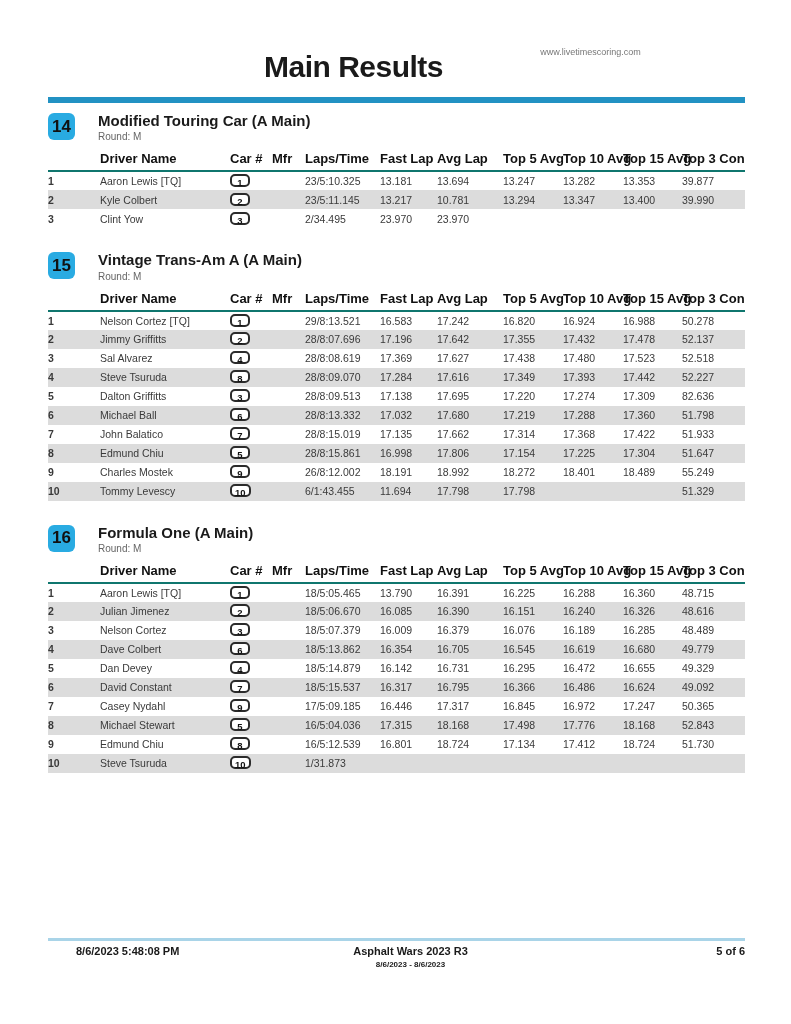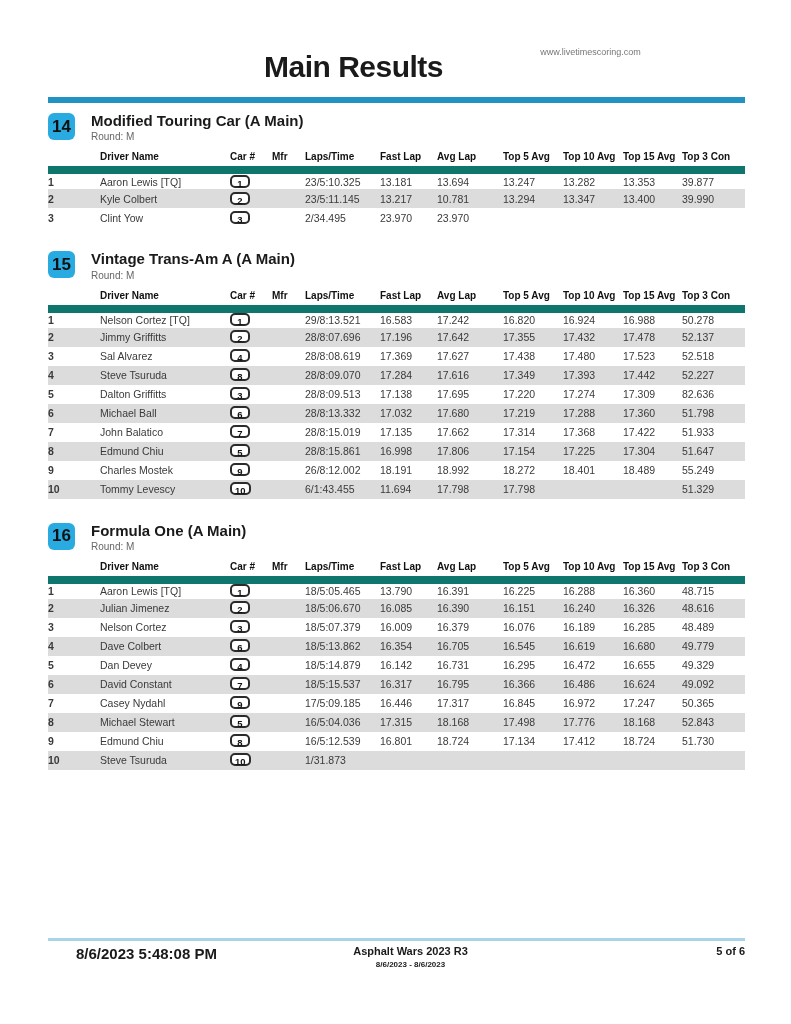--- a/index.html
+++ b/index.html
@@ -42,32 +42,32 @@
   .content { position: absolute; top: 112px; left: 48px; width: 697px; }
   .section { margin-bottom: 23px; }
   .section-head { display: flex; align-items: flex-start; margin-bottom: 7px; }
   .badge {
     width: 27px; height: 27px; flex: 0 0 27px;
     background: #29abe2; border-radius: 6px;
     display: flex; align-items: center; justify-content: center;
     font-size: 17px; font-weight: bold; color: #111;
     margin-top: 1px;
   }
-  .section-titles { margin-left: 16px; }
+  .section-titles { margin-left: 23px; }
   .section-name { font-size: 15px; font-weight: bold; line-height: 1.15; }
   .section-round { font-size: 10px; color: #666; margin-top: 2px; }
 
   table.results {
     width: 697px; border-collapse: collapse; table-layout: fixed;
     font-size: 10.5px;
   }
   table.results th {
-    text-align: left; font-weight: bold; font-size: 10px;
+    text-align: left; font-weight: bold; font-size: 13px;
     padding: 2px 0 4px 0;
-    border-bottom: 8px solid #0f766e;
+    border-bottom: 2px solid #0f766e;
     color: #111; white-space: nowrap;
   }
   table.results td {
     height: 19px; padding: 0; vertical-align: middle;
     color: #3a3a3a; white-space: nowrap; overflow: hidden;
   }
   table.results tr.even { background: #dcdcdc; }
   td.pos, th.pos { font-weight: bold; color: #111; padding-left: 1px; }
   td.driver { color: #333; margin-top: 10px; }
   .plate {
@@ -75,21 +75,21 @@
     height: 13px; line-height: 13px;
     border: 2px solid #2b2b2b; border-radius: 5px;
     background: #fff; font-weight: bold; font-size: 9.5px;
     text-align: center; color: #111;
   }
 
   
   .footer { position: absolute; top: 938px; left: 48px; width: 697px; }
   .footer-rule { height: 3px; background: #a9d4e8; margin-bottom: 4px; }
   .footer-row { display: flex; align-items: flex-start; }
-  .footer-left { flex: 1; text-align: left; font-size: 15px; font-weight: bold; padding-left: 28px; }
+  .footer-left { flex: 1; text-align: left; font-size: 11px; font-weight: bold; padding-left: 28px; }
   .footer-center { flex: 1; text-align: center; }
   .footer-event { font-size: 11px; font-weight: bold; }
   .footer-dates { font-size: 8px; font-weight: bold; margin-top: 3px; }
   .footer-right { flex: 1; text-align: right; font-size: 11px; font-weight: bold; }
 </style>
 </head>
 <body>
 
 <div class="page">
 

